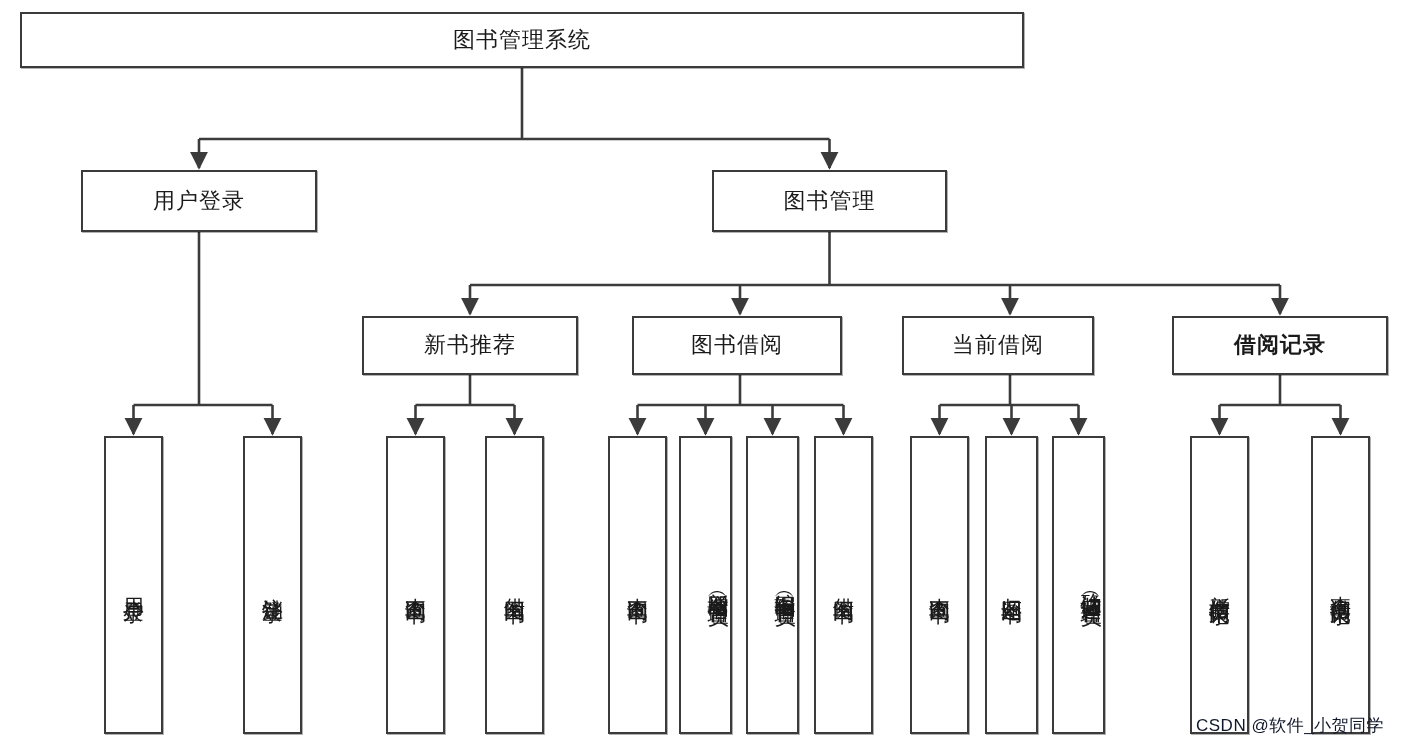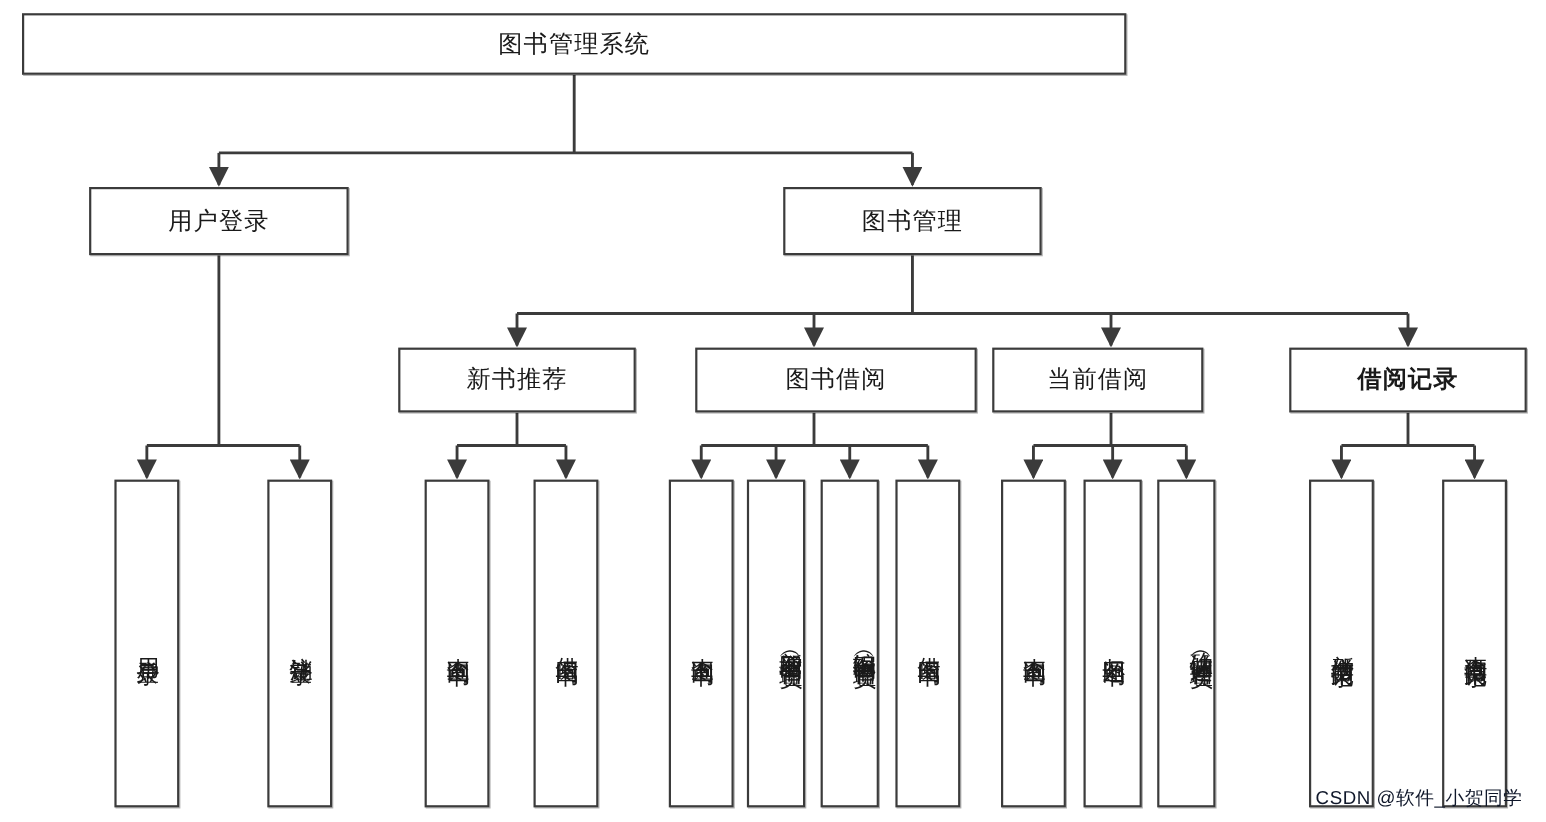--- a/index.html
+++ b/index.html
@@ -115,21 +115,21 @@
       </div>
       <div class="node horiz" style="left: 81px; top: 170px; width: 236px; height: 62px;">
         <span>用户登录</span>
       </div>
       <div class="node horiz" style="left: 712px; top: 170px; width: 235px; height: 62px; font-family: Liberation Serif, serif;">
         <span>图书管理</span>
       </div>
       <div class="node horiz" style="left: 362px; top: 316px; width: 216px; height: 59px;">
         <span>新书推荐</span>
       </div>
-      <div class="node horiz" style="left: 632px; top: 316px; width: 256px; height: 59px;">
+      <div class="node horiz" style="left: 632px; top: 316px; width: 210px; height: 59px;">
         <span>图书借阅</span>
       </div>
       <div class="node horiz" style="left: 902px; top: 316px; width: 192px; height: 59px; text-align: right;">
         <span>当前借阅</span>
       </div>
       <div class="node horiz" style="left: 1172px; top: 316px; width: 216px; height: 59px; font-weight: bold;">
         <span>借阅记录</span>
       </div>
       <div class="node vert" style="left: 104px; top: 436px; width: 59px; height: 298px;">
         <span>用户登录</span>

